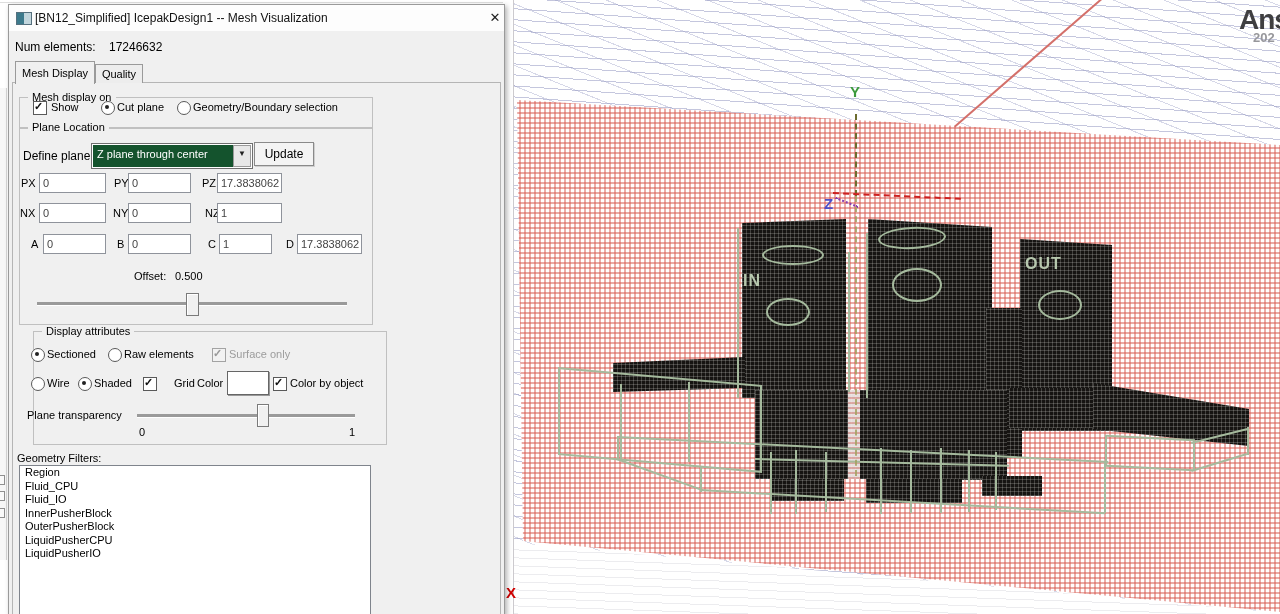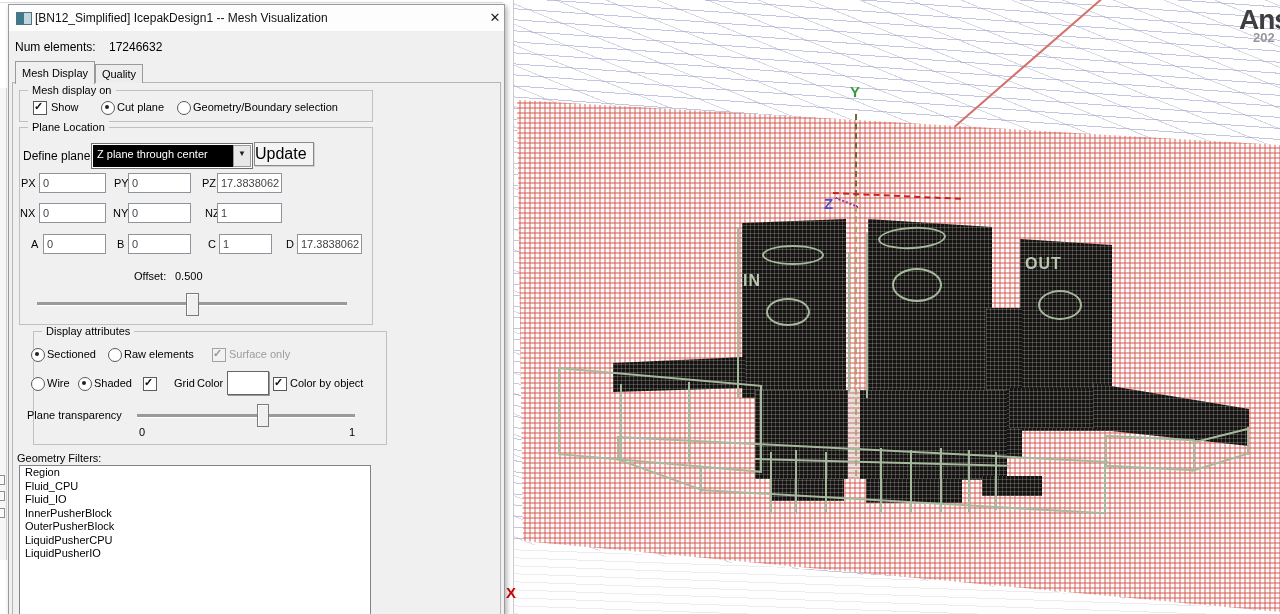--- a/index.html
+++ b/index.html
@@ -58,26 +58,26 @@
   .cb .mark{position:absolute;left:0px;top:-2px;font-size:11px;font-weight:bold;color:#111;}
   .cb.disabled{border-color:#a3a3a3;background:#f2f2f2;}
   .cb.disabled .mark{color:#9a9a9a;}
   .radio{position:absolute;width:12px;height:12px;border:1px solid #595959;border-radius:50%;background:#fff;}
   .radio .dot{position:absolute;left:3px;top:3px;width:4px;height:4px;border-radius:50%;background:#222;}
   .lbl{position:absolute;white-space:nowrap;}
   .lbl.dis{color:#9c9c9c;}
   .field{position:absolute;height:18px;border:1px solid #8f939b;background:#fff;color:#444;
     font-size:11px;line-height:18px;padding-left:3px;overflow:hidden;white-space:nowrap;}
   .combo{position:absolute;border:1px solid #6f6f6f;background:#fff;padding:1px;}
-  .combo .sel{position:absolute;left:1px;top:1px;right:18px;bottom:1px;background:#000000;color:#fff;
+  .combo .sel{position:absolute;left:1px;top:1px;right:18px;bottom:1px;background:#14532d;color:#fff;
     line-height:18px;padding-left:4px;white-space:nowrap;overflow:hidden;}
   .combo .arrow{position:absolute;right:1px;top:1px;width:16px;bottom:1px;background:#e8e8e8;
     border:1px solid #9a9a9a;text-align:center;line-height:16px;font-size:8px;color:#222;}
   .btn{position:absolute;border:1px solid #8a8a8a;background:#f4f4f4;box-shadow:1px 1px 0 #cfcfcf;
-    text-align:left;font-size:16px;}
+    text-align:center;font-size:12px;}
   .groove{position:absolute;height:3px;background:#9a9a9a;border-bottom:1px solid #fff;}
   .thumb{position:absolute;width:11px;height:21px;background:#f0f0f0;border:1px solid #7a7a7a;
     box-shadow:inset 1px 1px 0 #fff;}
   .listbox{position:absolute;left:10px;top:460px;width:350px;height:150px;border:1px solid #7f848c;background:#fff;overflow:hidden;}
   .listbox .item{padding:0 5px;height:13.5px;line-height:13.5px;font-size:11px;white-space:nowrap;}
   .tab{position:absolute;background:#f0f0f0;border:1px solid #9a9a9a;border-bottom:none;text-align:center;font-size:11px;}
   .panel{position:absolute;left:3px;top:77px;width:487px;height:536px;border:1px solid #b5b5b5;background:#f0f0f0;}
 </style>
 </head>
 <body>
@@ -169,21 +169,21 @@
       <div class="close-btn">✕</div>
     </div>
 
     <div class="lbl" style="left:6px;top:35px;font-size:12px;">Num elements:</div>
     <div class="lbl" style="left:100px;top:35px;font-size:12px;">17246632</div>
 
     <div class="panel"></div>
     <div class="tab" style="left:6px;top:56px;width:78px;height:22px;line-height:22px;z-index:2;">Mesh Display</div>
     <div class="tab" style="left:86px;top:59px;width:46px;height:18px;line-height:18px;background:#ededed;">Quality</div>
 
-    <div class="grp" style="left:10px;top:85px;width:352px;height:30px;">
+    <div class="grp" style="left:10px;top:92px;width:352px;height:30px;">
       <div class="legend">Mesh display on</div>
     </div>
     <div class="cb" style="left:24px;top:96px;">
       <span class="mark">✓</span>
     </div>
     <div class="lbl" style="left:42px;top:96px;">Show</div>
     <div class="radio" style="left:92px;top:96px;">
       <span class="dot"></span>
     </div>
     <div class="lbl" style="left:108px;top:96px;">Cut plane</div>

